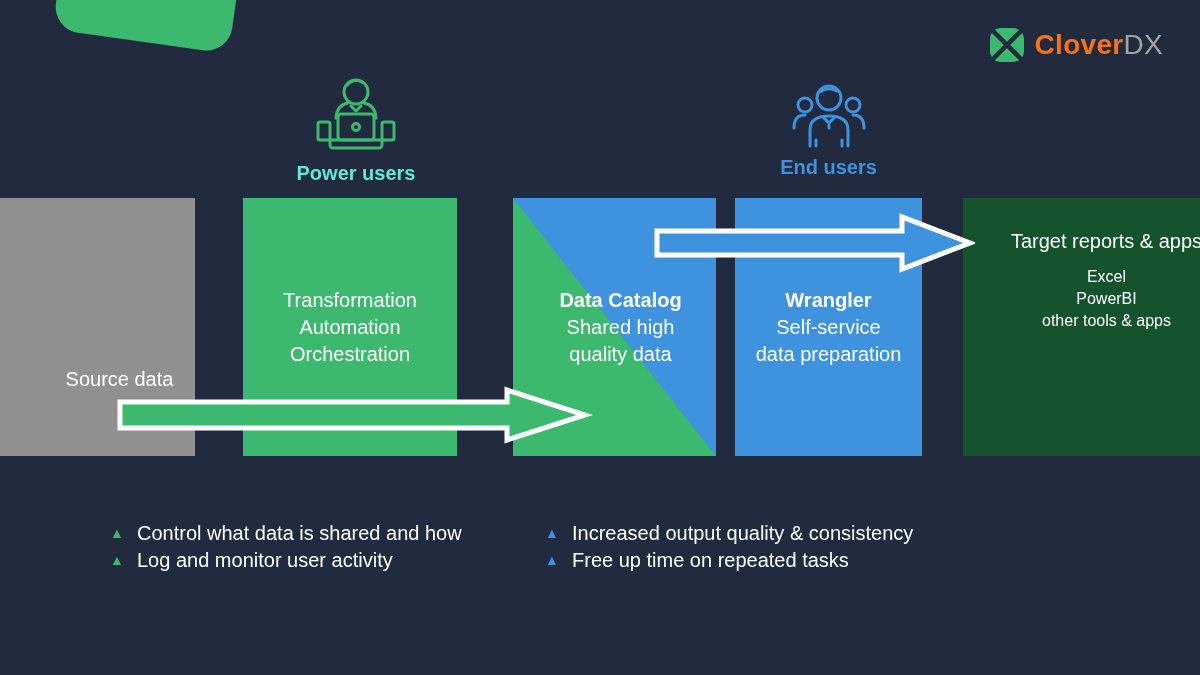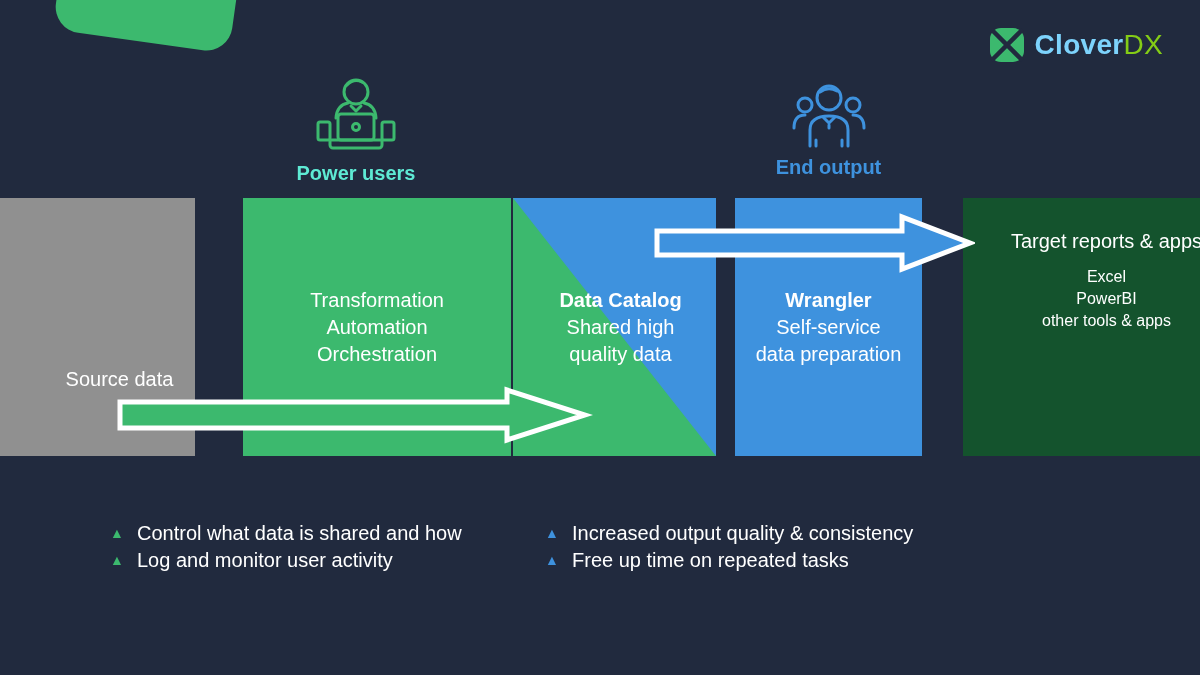--- a/index.html
+++ b/index.html
@@ -10,33 +10,33 @@
     color:#ffffff;
   }
   
   .blob{
     position:absolute; left:58px; top:-52px; width:178px; height:94px;
     background:#3CB96E; border-radius:26px; transform:rotate(8deg);
   }
   
   .logo{position:absolute; top:27px; right:37px; display:flex; align-items:center; gap:10px;}
   .logo-text{font-size:28px; letter-spacing:.3px;}
-  .logo-text .bold{font-weight:800; color:#7dd3fc;}
-  .logo-text .light{font-weight:300; color:#84cc16;margin-top:37px;}
+  .logo-text .bold{font-weight:800; color:#f97316;}
+  .logo-text .light{font-weight:300; color:#a3a3a3;margin-top:37px;}
   
   .group{position:absolute; text-align:center;}
   .group.power{left:243px; top:72px; width:226px;}
   .group.end{left:735px; top:84px; width:187px;}
   .group-label{font-size:20px; font-weight:bold; margin-top:2px;}
   .group.power .group-label{color:#5eead4;}
   .group.end .group-label{color:#3E92DE;}
   
   .box{position:absolute; top:198px; height:258px;}
   .box-source{left:0; width:195px; background:#909090;}
-  .box-transform{left:243px; width:268px; background:#3CB96E;}
+  .box-transform{left:243px; width:214px; background:#3CB96E;}
   .box-catalog{left:513px; width:191px; background:#3CB96E;padding-left:12px;}
   .box-catalog .blue-half{
     position:absolute; inset:0; background:#3E92DE;
     clip-path:polygon(0 0, 100% 0, 100% 100%);
   }
   .box-wrangler{left:735px; width:187px; background:#3E92DE;}
   .box-target{left:963px; width:287px; background:#14532d;}
   .box-center{
     position:relative; z-index:2; height:100%;
     display:flex; flex-direction:column; align-items:center; justify-content:center;
@@ -98,21 +98,21 @@
     <svg width="78" height="66" viewBox="0 0 78 66" fill="none" stroke="#3E92DE" stroke-width="3" stroke-linecap="round" stroke-linejoin="round">
       <circle cx="15" cy="21" r="7"></circle>
       <path d="M4,44 q0,-13 11,-13"></path>
       <circle cx="63" cy="21" r="7"></circle>
       <path d="M74,44 q0,-13 -11,-13"></path>
       <circle cx="39" cy="14" r="12"></circle>
       <path d="M30,8 q8,-6 17,-1"></path>
       <path d="M20,62 v-16 q0,-14 19,-14 q19,0 19,14 v16"></path>
       <path d="M33,33 l6,6 l6,-6 M39,41 v3 M26,56 v6 M52,56 v6"></path>
     </svg>
-    <div class="group-label">End output</div>
+    <div class="group-label">End users</div>
   </div>
 
   <div class="box box-source">
     <div class="source-label">Source data</div>
   </div>
 
   <div class="box box-transform">
     <div class="box-center">
       <div>Transformation</div>
       <div>Automation</div>

